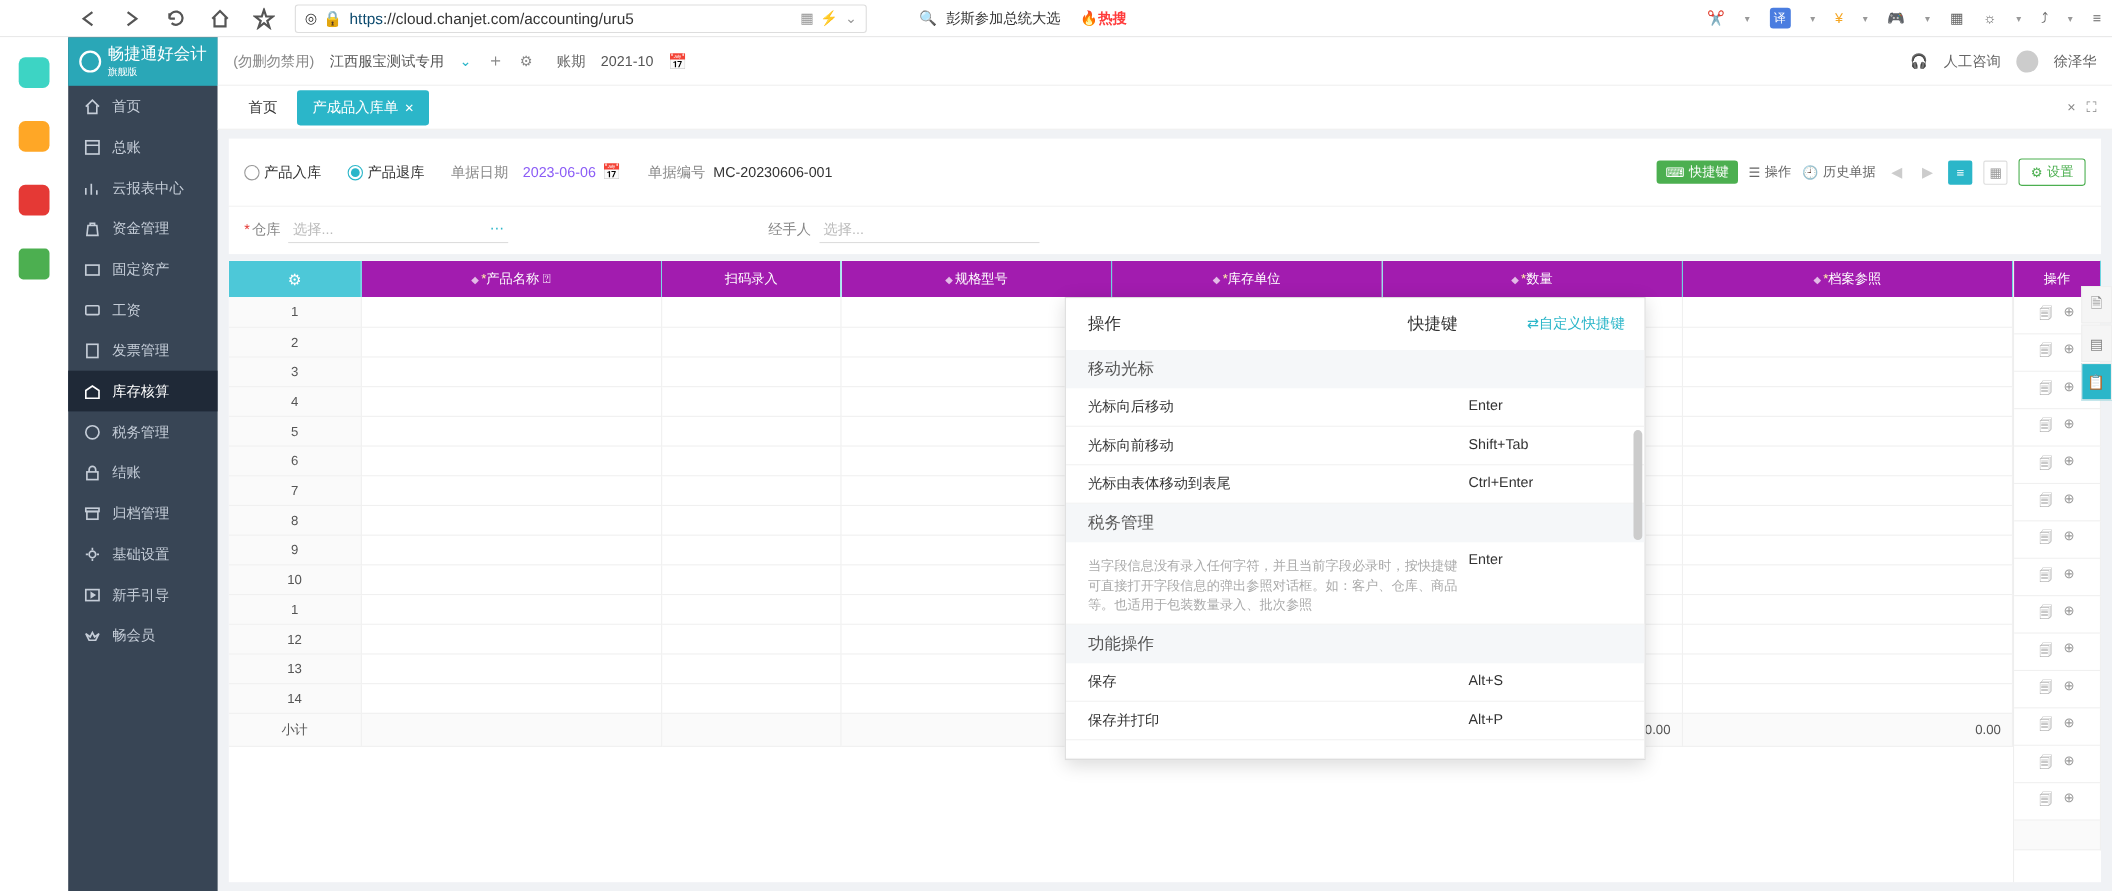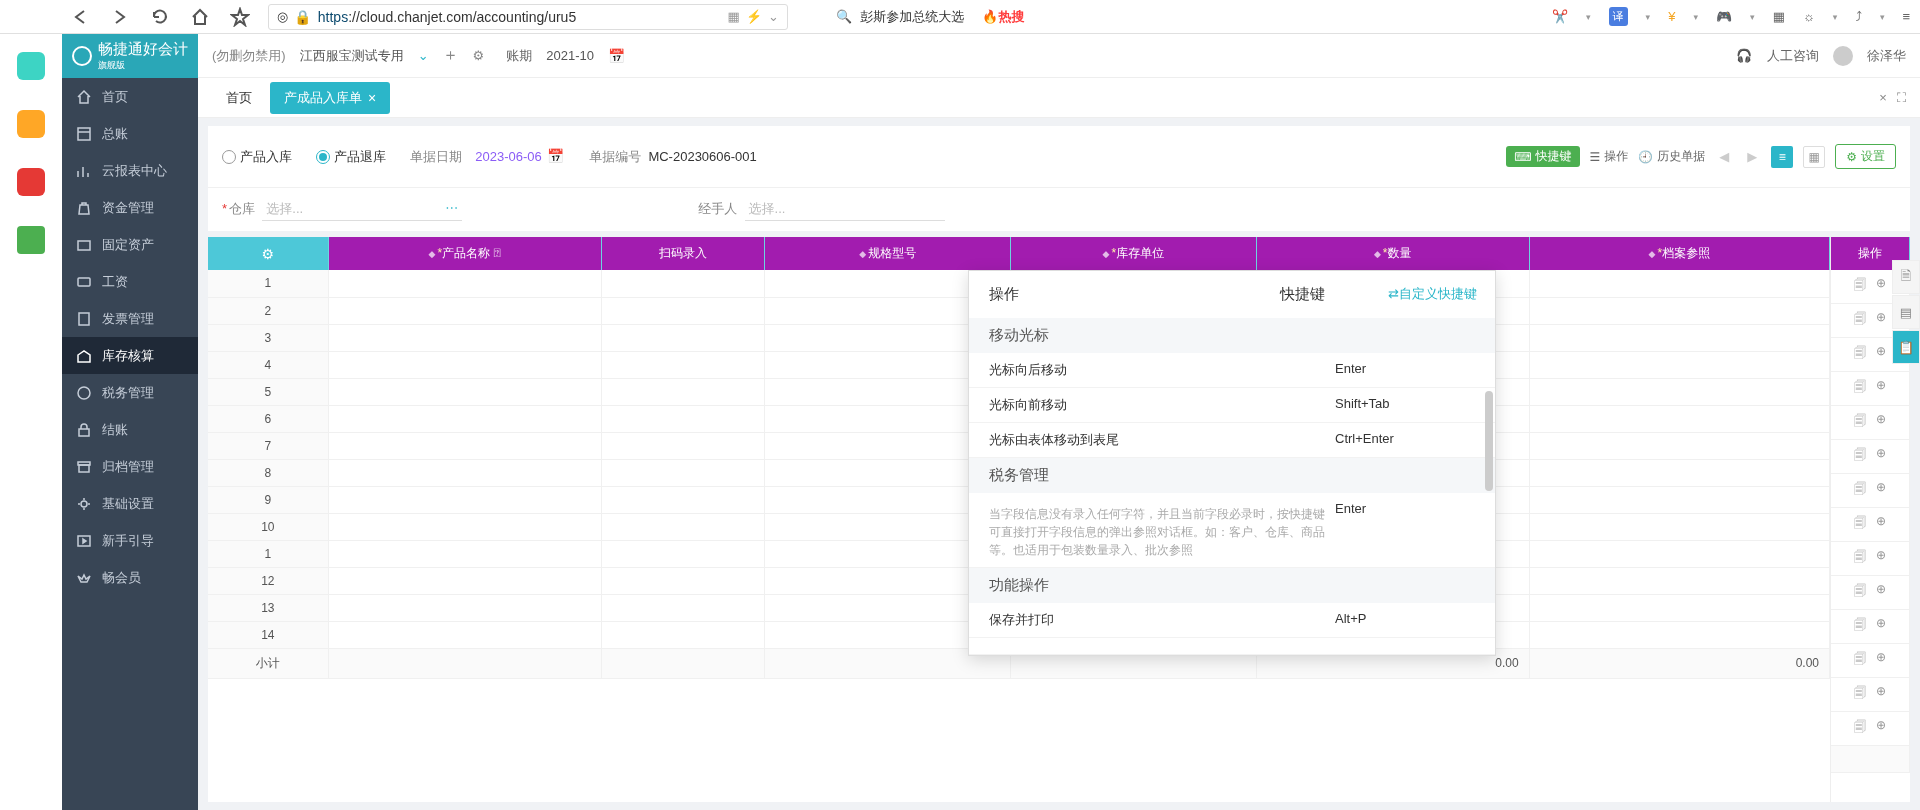--- a/index.html
+++ b/index.html
@@ -637,20 +637,24 @@
             </div>
           <div class="sp-section">税务管理</div>
           <div class="sp-row">
               <div class="c1">
                 <div class="desc">当字段信息没有录入任何字符，并且当前字段必录时，按快捷键可直接打开字段信息的弹出参照对话框。如：客户、仓库、商品等。也适用于包装数量录入、批次参照</div>
               </div>
               <div class="c2">Enter</div>
             </div>
           <div class="sp-section">功能操作</div>
           <div class="sp-row">
+              <div class="c1">保存</div>
+              <div class="c2">Alt+S</div>
+            </div>
+          <div class="sp-row">
               <div class="c1">保存并打印</div>
               <div class="c2">Alt+P</div>
             </div>
           <div class="sp-row"></div>
 
         </div>
         <div class="sp-scrollbar"></div>
       </div>
     </div>
   </div>

